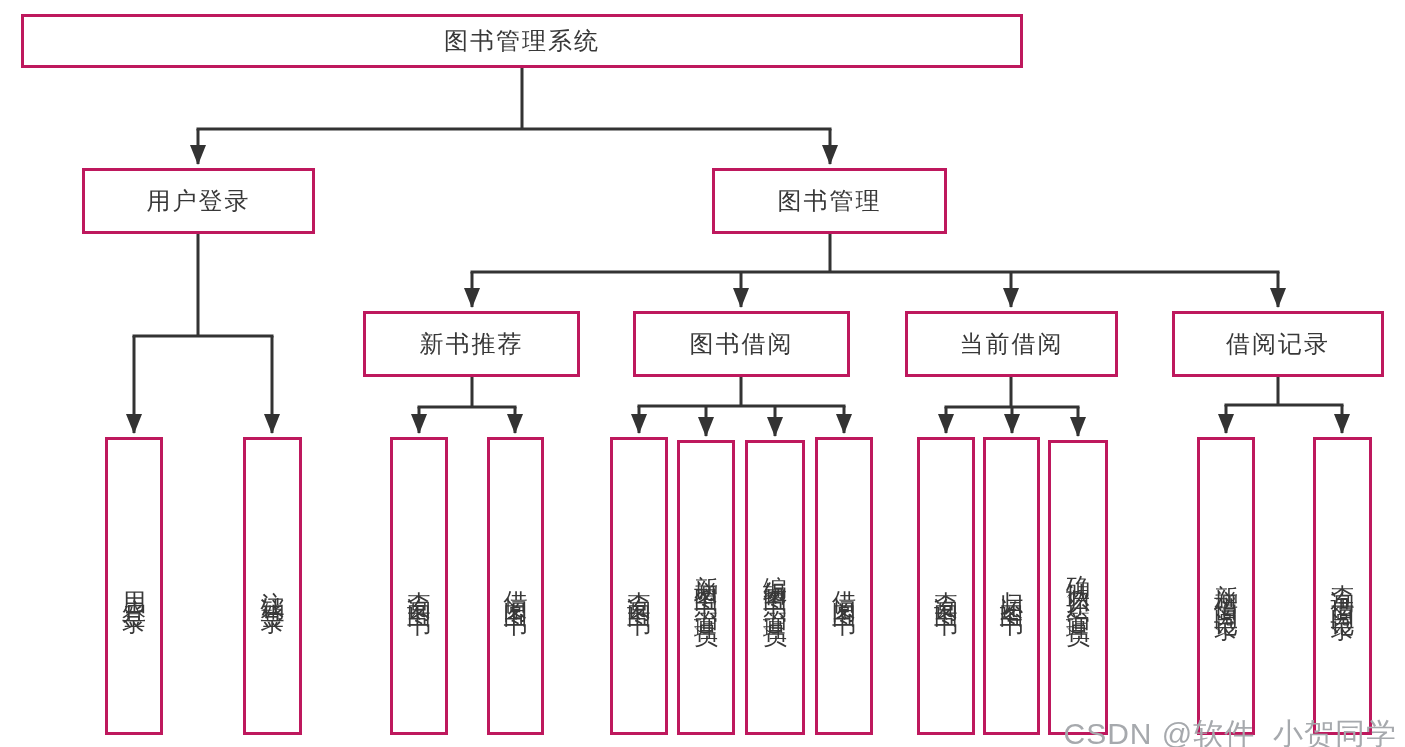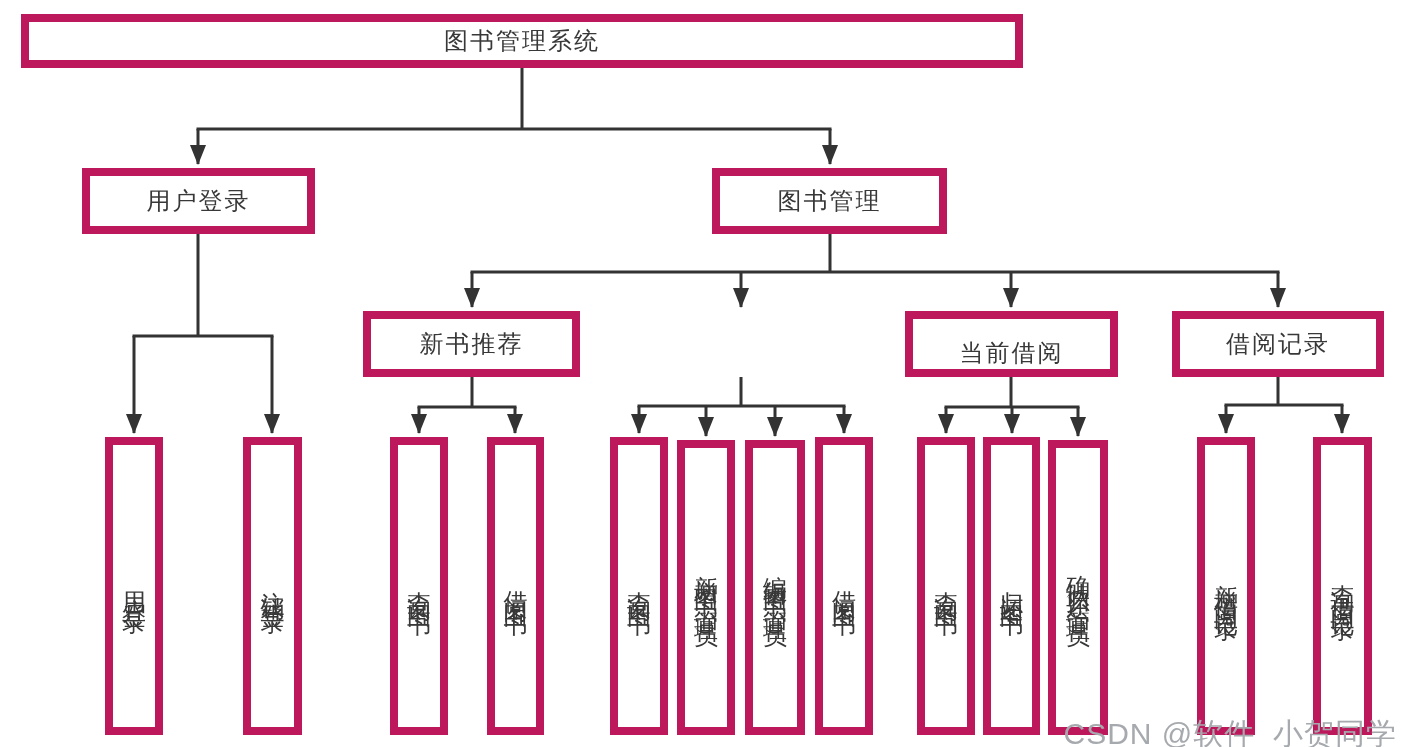--- a/index.html
+++ b/index.html
@@ -16,21 +16,21 @@
   }
   .wires{
     position:absolute;
     left:0;top:0;
     z-index:0;
   }
   .node{
     position:absolute;
     box-sizing:border-box;
     background:#ffffff;
-    border:8px solid #be185d;
+    border:3px solid #be185d;
     display:flex;
     align-items:center;
     justify-content:center;
     z-index:1;
     color:#383838;
   }
   .h-label{
     font-size:24px;
     letter-spacing:2px;
     white-space:nowrap;
@@ -111,21 +111,24 @@
   <div class="node" style="left:82px;top:168px;width:233px;height:66px;">
     <span class="h-label">用户登录</span>
   </div>
   <div class="node" style="left:712px;top:168px;width:235px;height:66px;text-align:right;">
     <span class="h-label">图书管理</span>
   </div>
 
   <div class="node" style="left:363px;top:311px;width:217px;height:66px;align-items:center;">
     <span class="h-label">新书推荐</span>
   </div>
-  <div class="node" style="left:905px;top:311px;width:213px;height:66px;align-items:flex-end;">
+  <div class="node" style="left:633px;top:311px;width:217px;height:66px;">
+    <span class="h-label">图书借阅</span>
+  </div>
+  <div class="node" style="left:905px;top:311px;width:213px;height:66px;">
     <span class="h-label">当前借阅</span>
   </div>
   <div class="node" style="left:1172px;top:311px;width:212px;height:66px;">
     <span class="h-label">借阅记录</span>
   </div>
 
   <div class="node leaf" style="left:105px;top:437px;width:58px;height:298px;">
     <span class="v-label">用户登录</span>
   </div>
   <div class="node leaf" style="left:243px;top:437px;width:59px;height:298px;">

